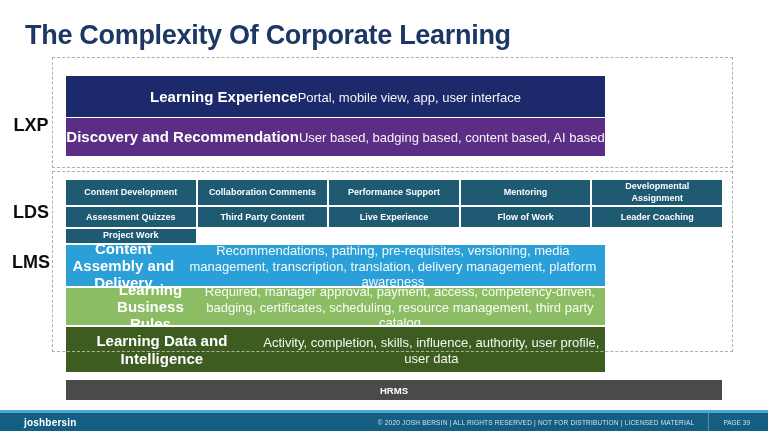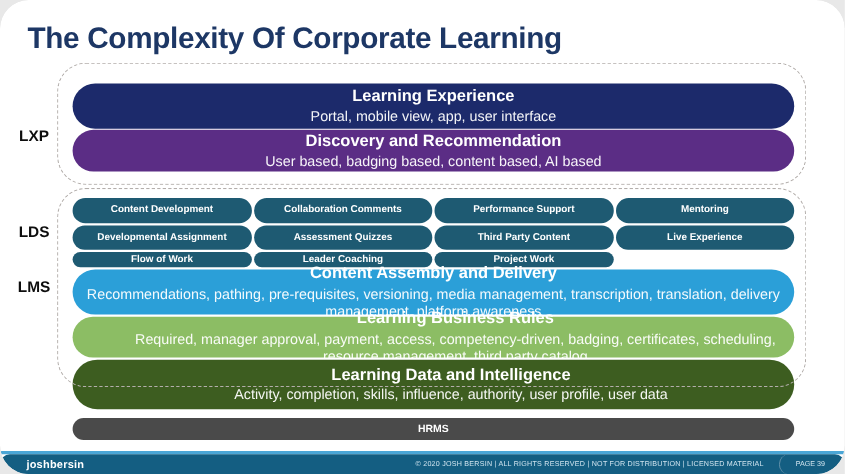--- a/index.html
+++ b/index.html
@@ -1,15 +1,15 @@
 <!DOCTYPE html>
 <html><head>
 <meta charset="utf-8">
 <style>
-  * { margin: 0; padding: 0; box-sizing: border-box; border-radius: 26px; }
+  * { margin: 0; padding: 0; box-sizing: border-box; }
   html, body { background: #e8e8e8; }
   body { font-family: "Liberation Sans", sans-serif; }
   .slide {
     position: relative;
     width: 768px; height: 431px;
     background: #ffffff;
     overflow: hidden;
     margin: 0 auto;
   }
   .slide-title {
@@ -27,54 +27,54 @@
     z-index: 3;
     pointer-events: none;
   }
   .frame-lxp  { left: 52px; top: 57px;  width: 681px; height: 111px; }
   .frame-lms  { left: 52px; top: 171px; width: 681px; height: 181px; }
   
   .side-label {
     position: absolute;
     left: 8px; width: 46px;
     text-align: center;
-    font-size: 14px;
+    font-size: 18px;
     font-weight: bold;
     color: #0d0d0d;
     z-index: 4;
   }
   .side-lxp { top: 115px; }
   .side-lds { top: 202px; }
   .side-lms { top: 252px; }
   
   .layer {
     position: absolute;
-    left: 66px; width: 656px;
+    left: 66px; width: 539px;
     z-index: 2;
     display: flex;
-    flex-direction: column;
+    flex-direction: row;
     align-items: center;
     justify-content: center;
     text-align: center;
     color: #ffffff;
   }
   .layer-title { font-weight: bold; font-size: 15px; line-height: 1.15; }
   .layer-sub   { font-size: 13px; line-height: 1.2; margin-top: 2px; opacity: 0.95; }
   .box-experience { top: 76px;  height: 41px; }
   .box-discovery  { top: 118px; height: 38px; }
   .box-assembly   { top: 245px; height: 41px; }
   .box-rules      { top: 288px; height: 37px; padding-left: 40px; }
   .box-dataintel  { top: 327px; height: 45px; }
   
   .lds-grid {
     position: absolute;
     left: 66px; top: 180px;
     width: 656px; height: 63px;
     display: grid;
-    grid-template-columns: repeat(4, 1fr);
+    grid-template-columns: repeat(5, 1fr);
     grid-template-rows: 1fr 1fr;
     gap: 2px;
     z-index: 2;
   }
   .lds-cell {
     display: flex;
     align-items: center;
     justify-content: center;
     text-align: center;
     color: #ffffff;
@@ -182,21 +182,21 @@
   </div>
 
   <div class="layer box-assembly" style="background-color: rgb(43, 159, 216);">
     <div class="layer-title">Content Assembly and Delivery</div>
     <div class="layer-sub">Recommendations, pathing, pre-requisites, versioning, media management, transcription, translation, delivery management, platform awareness</div>
   </div>
   <div class="layer box-rules" style="background-color: rgb(140, 189, 100);">
     <div class="layer-title">Learning Business Rules</div>
     <div class="layer-sub">Required, manager approval, payment, access, competency-driven, badging, certificates, scheduling, resource management, third party catalog</div>
   </div>
-  <div class="layer box-dataintel" style="background-color: rgb(61, 93, 32); padding-left: 32px;">
+  <div class="layer box-dataintel" style="background-color: rgb(61, 93, 32);">
     <div class="layer-title">Learning Data and Intelligence</div>
     <div class="layer-sub">Activity, completion, skills, influence, authority, user profile, user data</div>
   </div>
 
   <div class="hrms-bar" style="background-color: rgb(74, 74, 74);">HRMS</div>
 
   <div class="footer">
     <div class="footer-stripe" style="background-color: rgb(75, 166, 214);"></div>
     <div class="footer-body" style="background-color: rgb(20, 94, 130);">
       <div class="footer-logo">joshbersin</div>

